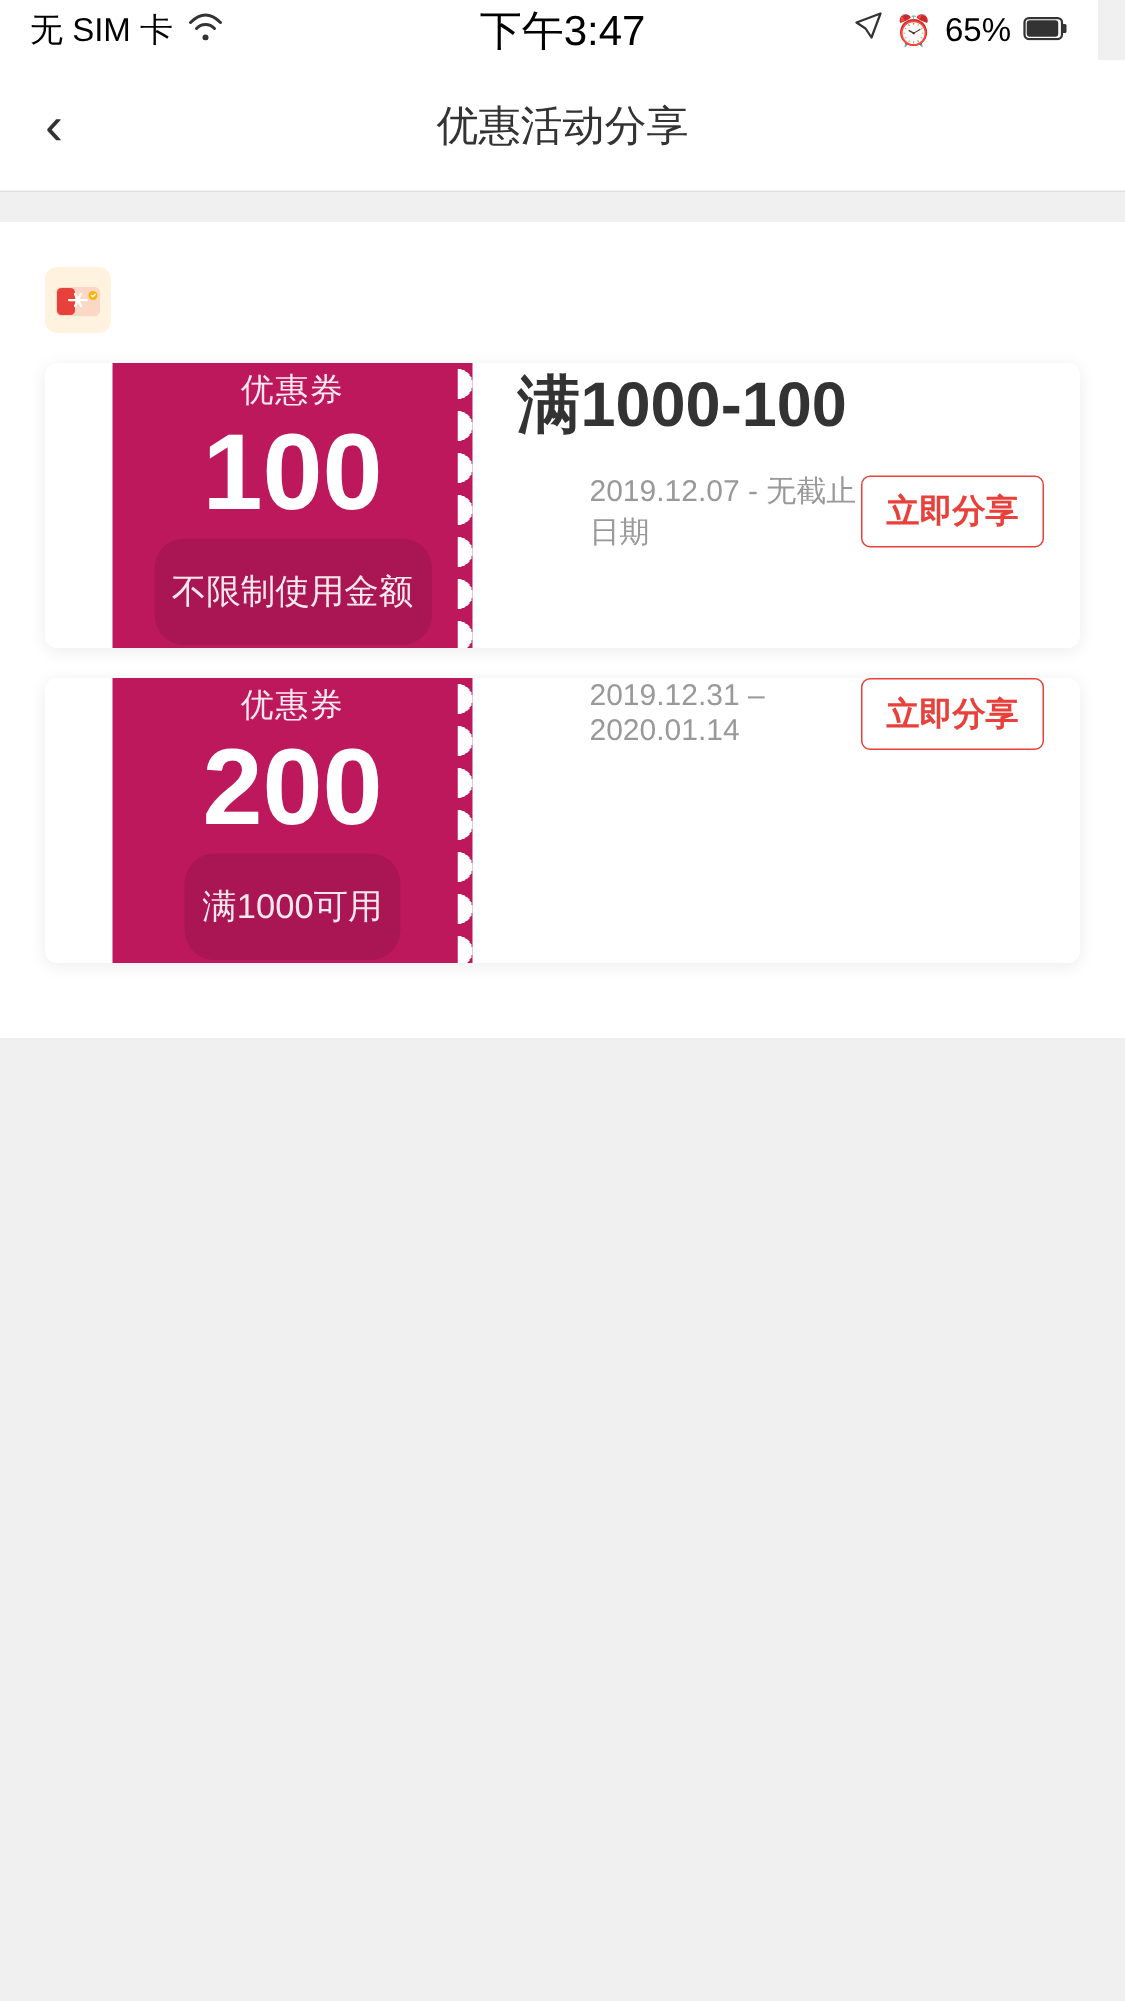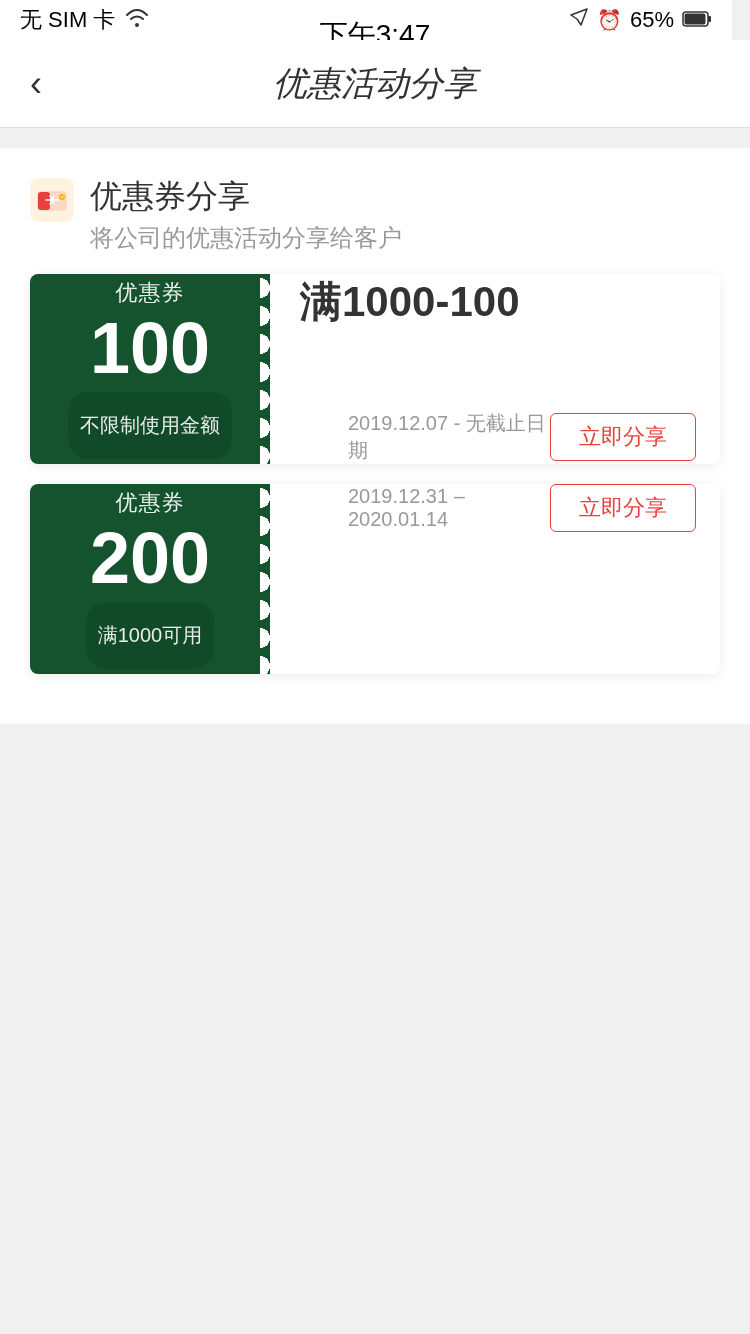--- a/index.html
+++ b/index.html
@@ -29,21 +29,21 @@
       align-items: center;
       gap: 8px;
       font-size: 22px;
     }
     .status-center {
       font-size: 28px;
       font-weight: 500;
       position: absolute;
       left: 50%;
       transform: translateX(-50%);
-      top: 16px;
+      top: 2px;
     }
     .status-right {
       display: flex;
       align-items: center;
       gap: 8px;
       font-size: 22px;
     }
 
     
     .nav-bar {
@@ -57,24 +57,23 @@
       border-bottom: 1px solid #e0e0e0;
     }
     .nav-back {
       position: absolute;
       left: 30px;
       font-size: 36px;
       color: #333;
       cursor: pointer;
     }
     .nav-title {
-      font-size: 34px;
+      font-size: 28px;
       font-weight: 500;
       color: #333;
-      font-style: italic;
     }
 
     
     .section-divider {
       width: 750px;
       height: 20px;
       background: #f0f0f0;
     }
 
     
@@ -119,27 +118,28 @@
       border-radius: 8px;
       overflow: hidden;
       box-shadow: 0 2px 12px rgba(0,0,0,0.08);
       margin-bottom: 20px;
       position: relative;
     }
 
     
     .coupon-left {
       width: 240px;
-      background: #14532d;
+      background: #be185d;
       display: flex;
       flex-direction: column;
       align-items: center;
       justify-content: center;
       position: relative;
       flex-shrink: 0;
+      margin-left: 45px;
     }
 
     
     .coupon-left::after {
       content: '';
       position: absolute;
       right: -10px;
       top: 0;
       bottom: 0;
       width: 20px;
@@ -157,33 +157,33 @@
       margin-bottom: 4px;
     }
     .coupon-amount {
       font-size: 72px;
       font-weight: 700;
       color: #fff;
       line-height: 1;
       margin-bottom: 8px;
     }
     .coupon-condition {
-      font-size: 20px;
+      font-size: 23px;
       color: rgba(255,255,255,0.9);
       background: rgba(0,0,0,0.1);
       padding: 20px 12px;
       border-radius: 20px;
     }
 
     
     .coupon-right {
       flex: 1;
       display: flex;
       flex-direction: column;
-      justify-content: space-between;
+      justify-content: flex-start;
       padding: 0 24px;
       padding-left: 30px;
     }
     .coupon-name {
       font-size: 42px;
       font-weight: 600;
       color: #333;
       margin-bottom: 16px;
     }
     .coupon-footer {
@@ -193,25 +193,26 @@
     }
     .coupon-date {
       font-size: 20px;
       color: #999;
       margin-left: 48px;
     }
     .share-btn {
       border: 1.5px solid #e8403a;
       color: #e8403a;
       font-size: 22px;
-      padding: 8px 28px;
+      padding: 8px 16px;
       border-radius: 6px;
       background: #fff;
       cursor: pointer;
       white-space: nowrap;
+      font-weight: bold;
     }
 
     
     .bottom-space {
       width: 750px;
       height: 600px;
       background: #f0f0f0;
     }
   </style>
 </head>
@@ -259,24 +260,20 @@
   <div class="section-icon">
     <svg width="44" height="44" viewBox="0 0 44 44" fill="none">
       <rect width="44" height="44" rx="8" fill="#fff3e0"></rect>
       <rect x="8" y="14" width="28" height="18" rx="3" fill="#e8403a" opacity="0.15" stroke="#e8403a" stroke-width="1.5"></rect>
       <rect x="8" y="14" width="12" height="18" rx="3" fill="#e8403a"></rect>
       <path d="M16 22h12M20 18l4 8M24 18l-4 8" stroke="#fff" stroke-width="1.5" stroke-linecap="round"></path>
       <circle cx="32" cy="19" r="3" fill="#ffb300"></circle>
       <path d="M31 19l.8.8 1.7-1.6" stroke="#fff" stroke-width="1" stroke-linecap="round"></path>
     </svg>
   </div>
-  <div class="section-text-block">
-    <div class="section-title">优惠券分享</div>
-    <div class="section-subtitle">将公司的优惠活动分享给客户</div>
-  </div>
 </div>
 
 <div class="coupon-list">
 
   <div class="coupon-card">
     <div class="coupon-left">
       <div class="coupon-label">优惠券</div>
       <div class="coupon-amount">100</div>
       <div class="coupon-condition">不限制使用金额</div>
     </div>

